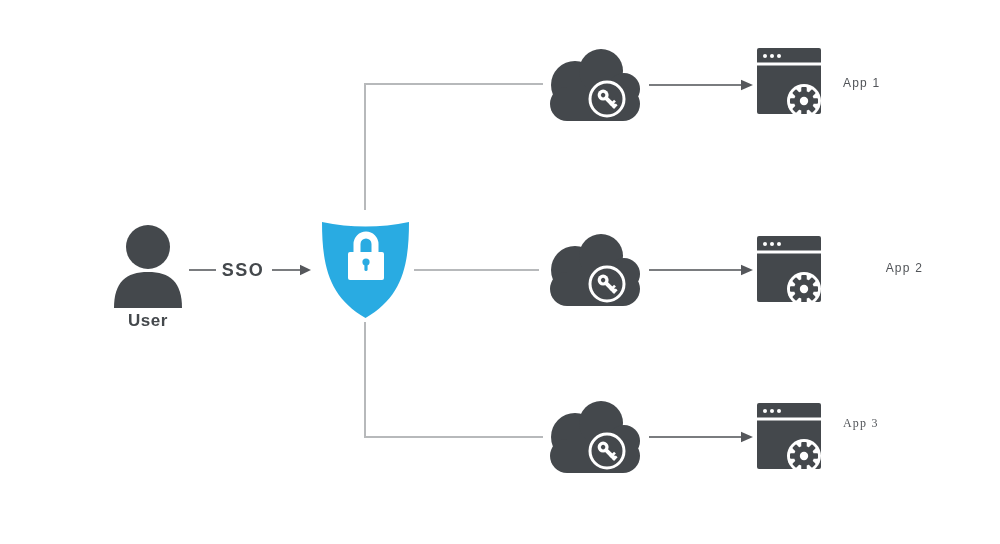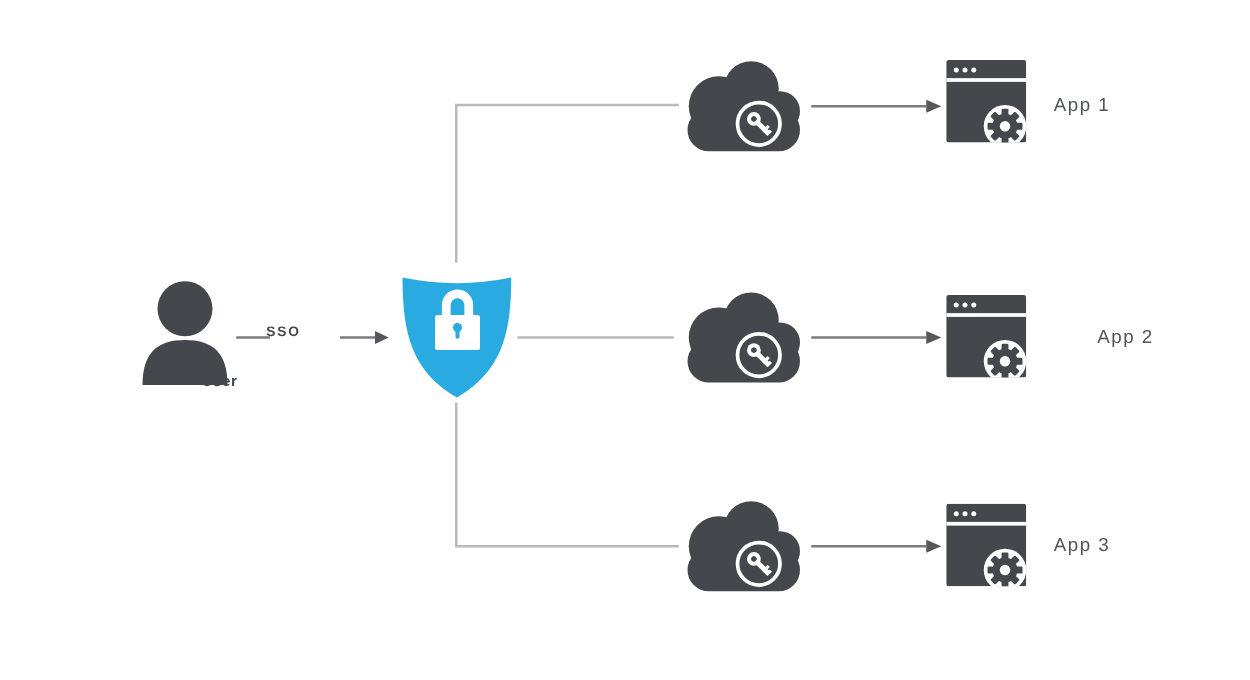--- a/index.html
+++ b/index.html
@@ -11,26 +11,26 @@
     --label-gray:#515458;
   }
   html,body{margin:0;padding:0;background:#fff;}
   .canvas{
     position:relative;width:1000px;height:544px;background:#fff;
     font-family:"Liberation Sans", sans-serif;overflow:hidden;
   }
   .abs{position:absolute;}
   .connectors{position:absolute;left:0;top:0;width:1000px;height:544px;}
   .label{color:var(--dark);font-weight:bold;}
-  .user-label{left:106px;top:298px;width:84px;text-align:right;font-size:12px;letter-spacing:.5px;}
-  .sso-label{left:213px;top:260px;width:60px;font-size:11px;letter-spacing:1.5px;}
-  .app-label{color:var(--label-gray);font-weight:normal;font-size:15px;letter-spacing:1.2px;left:843px;width:80px;}
+  .user-label{left:106px;top:311px;width:84px;text-align:center;font-size:17px;letter-spacing:.5px;}
+  .sso-label{left:213px;top:260px;width:60px;text-align:center;font-size:18px;letter-spacing:1.5px;}
+  .app-label{color:var(--label-gray);font-weight:normal;font-size:12px;letter-spacing:1.2px;left:843px;width:80px;}
   .app-label.r1{top:76px;}
   .app-label.r2{top:261px;text-align:right;}
-  .app-label.r3{top:428px;}
+  .app-label.r3{top:416px;font-family:Liberation Serif, serif;}
   .user-icon{left:112px;top:222px;}
   .shield-icon{left:318px;top:214px;}
   .cloud-icon{left:545px;width:100px;height:76px;}
   .cloud-icon.r1{top:47px;}
   .cloud-icon.r2{top:232px;}
   .cloud-icon.r3{top:399px;}
   .app-icon{left:757px;width:64px;height:66px;}
   .app-icon.r1{top:48px;}
   .app-icon.r2{top:236px;}
   .app-icon.r3{top:403px;}

